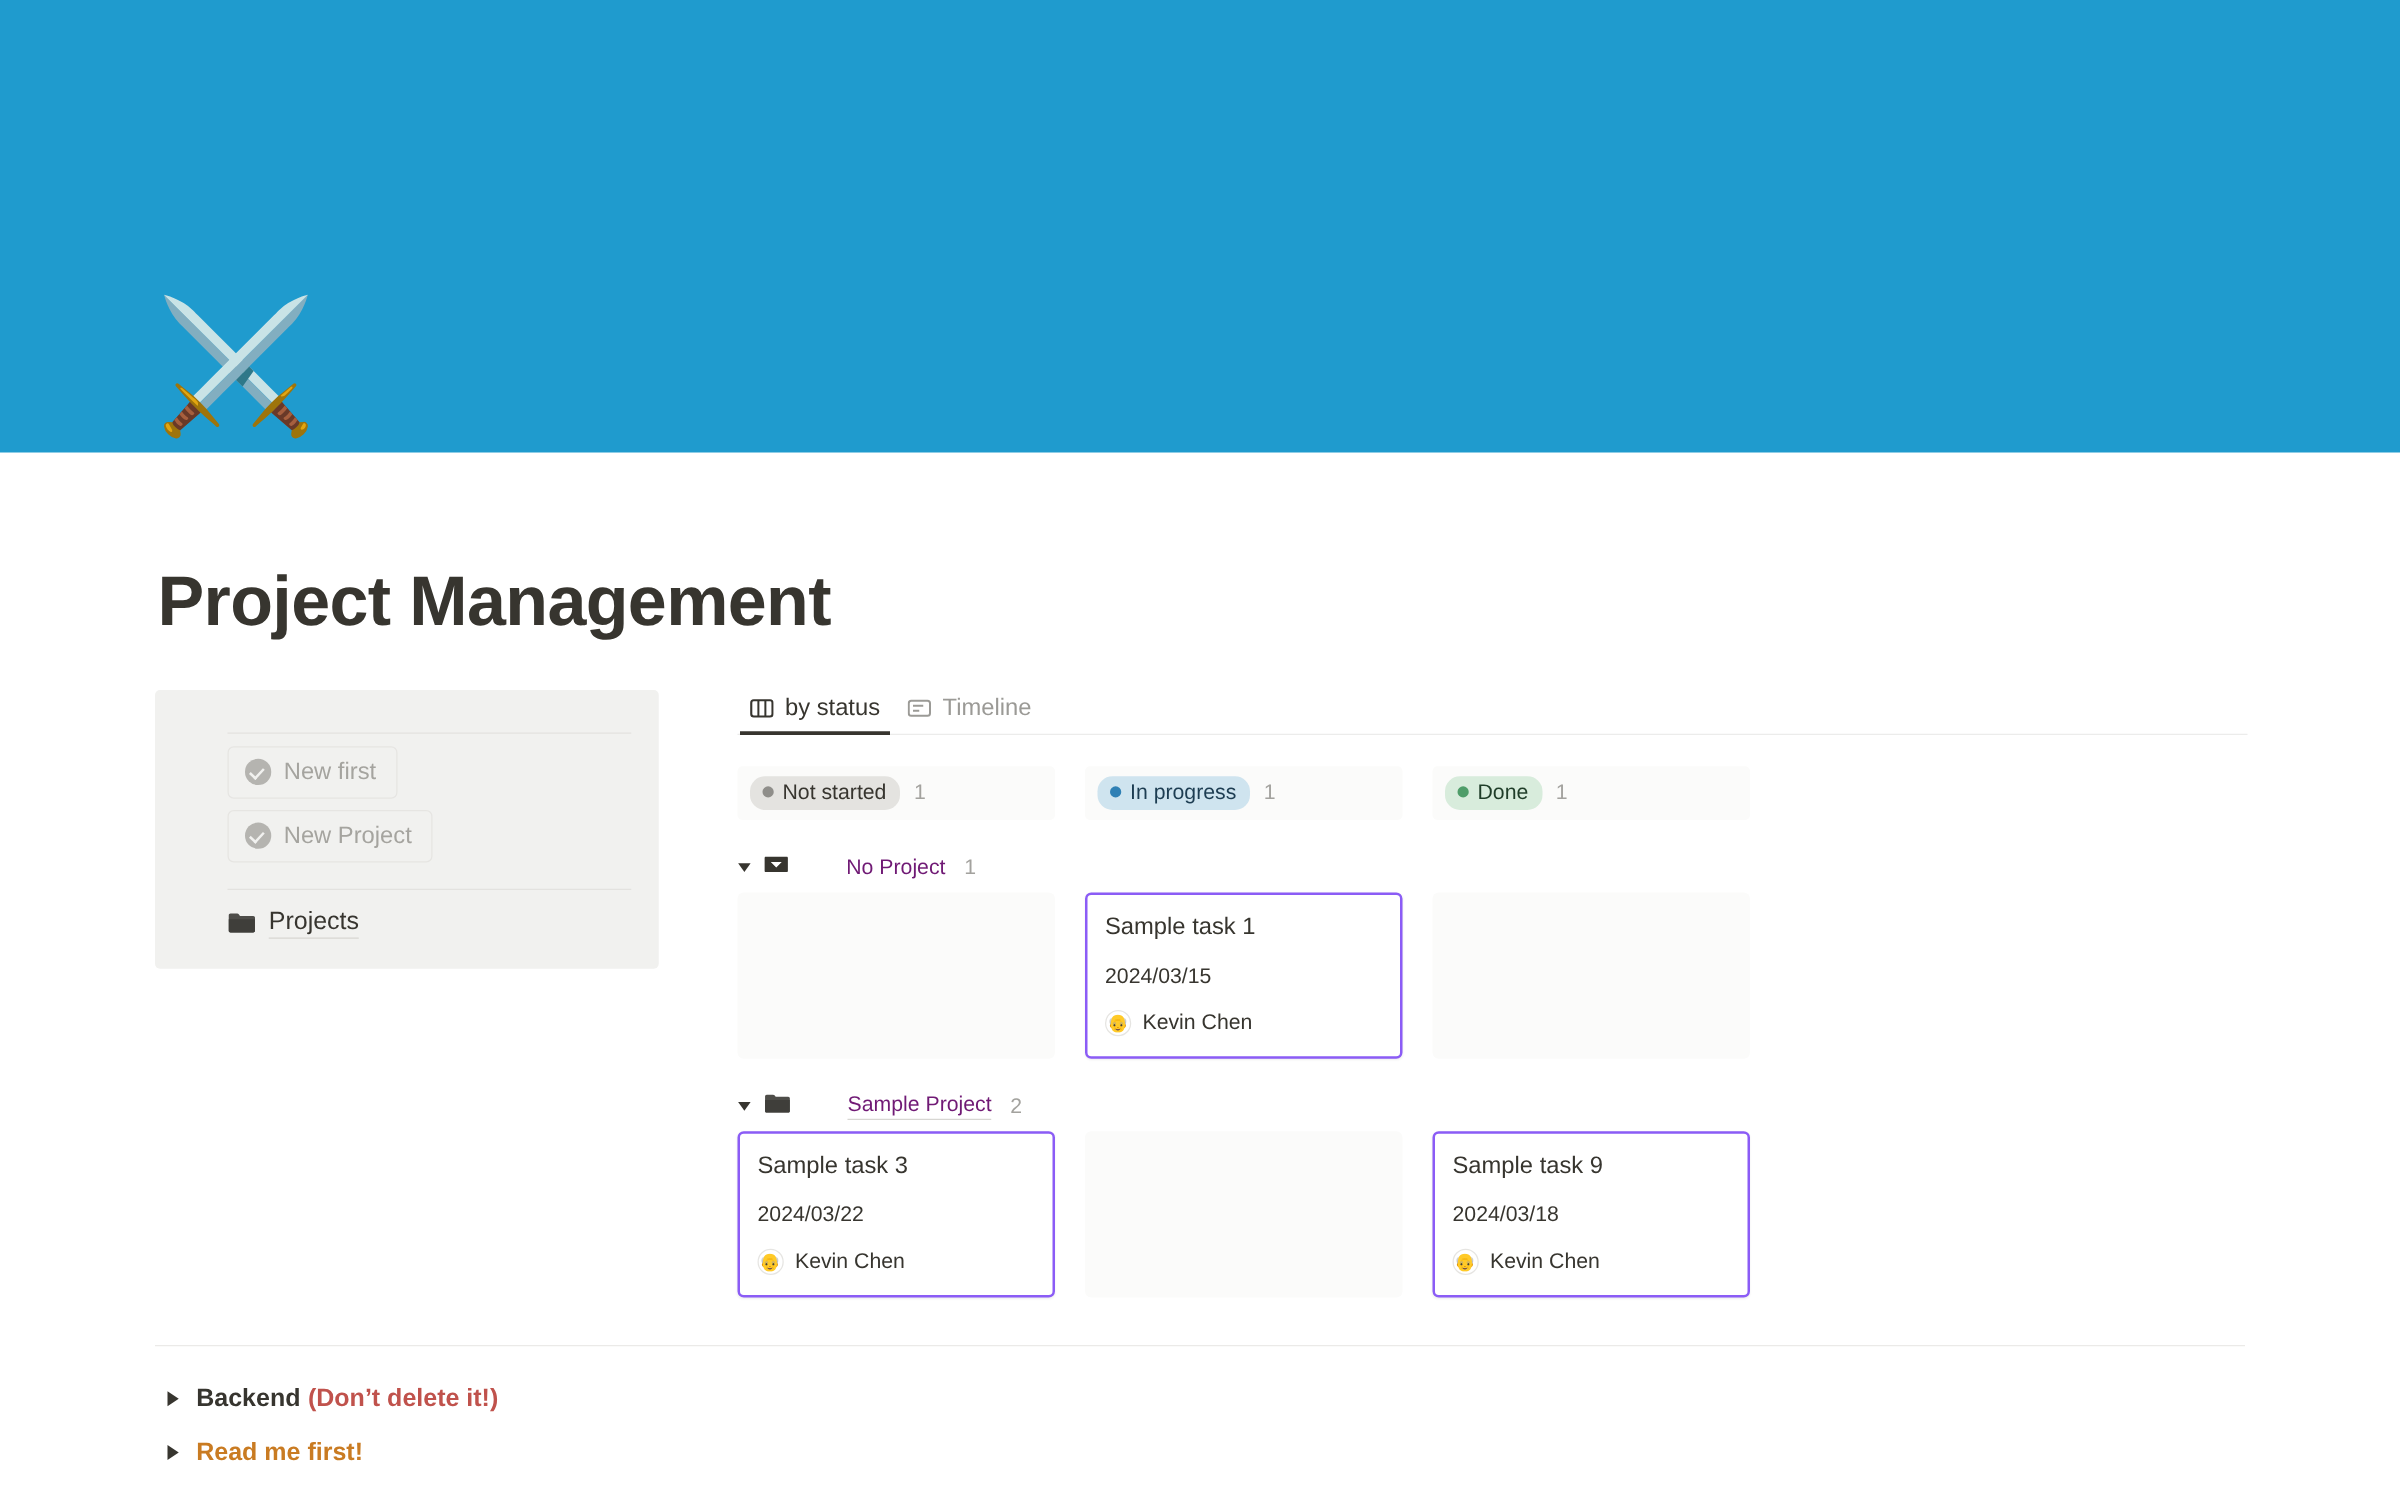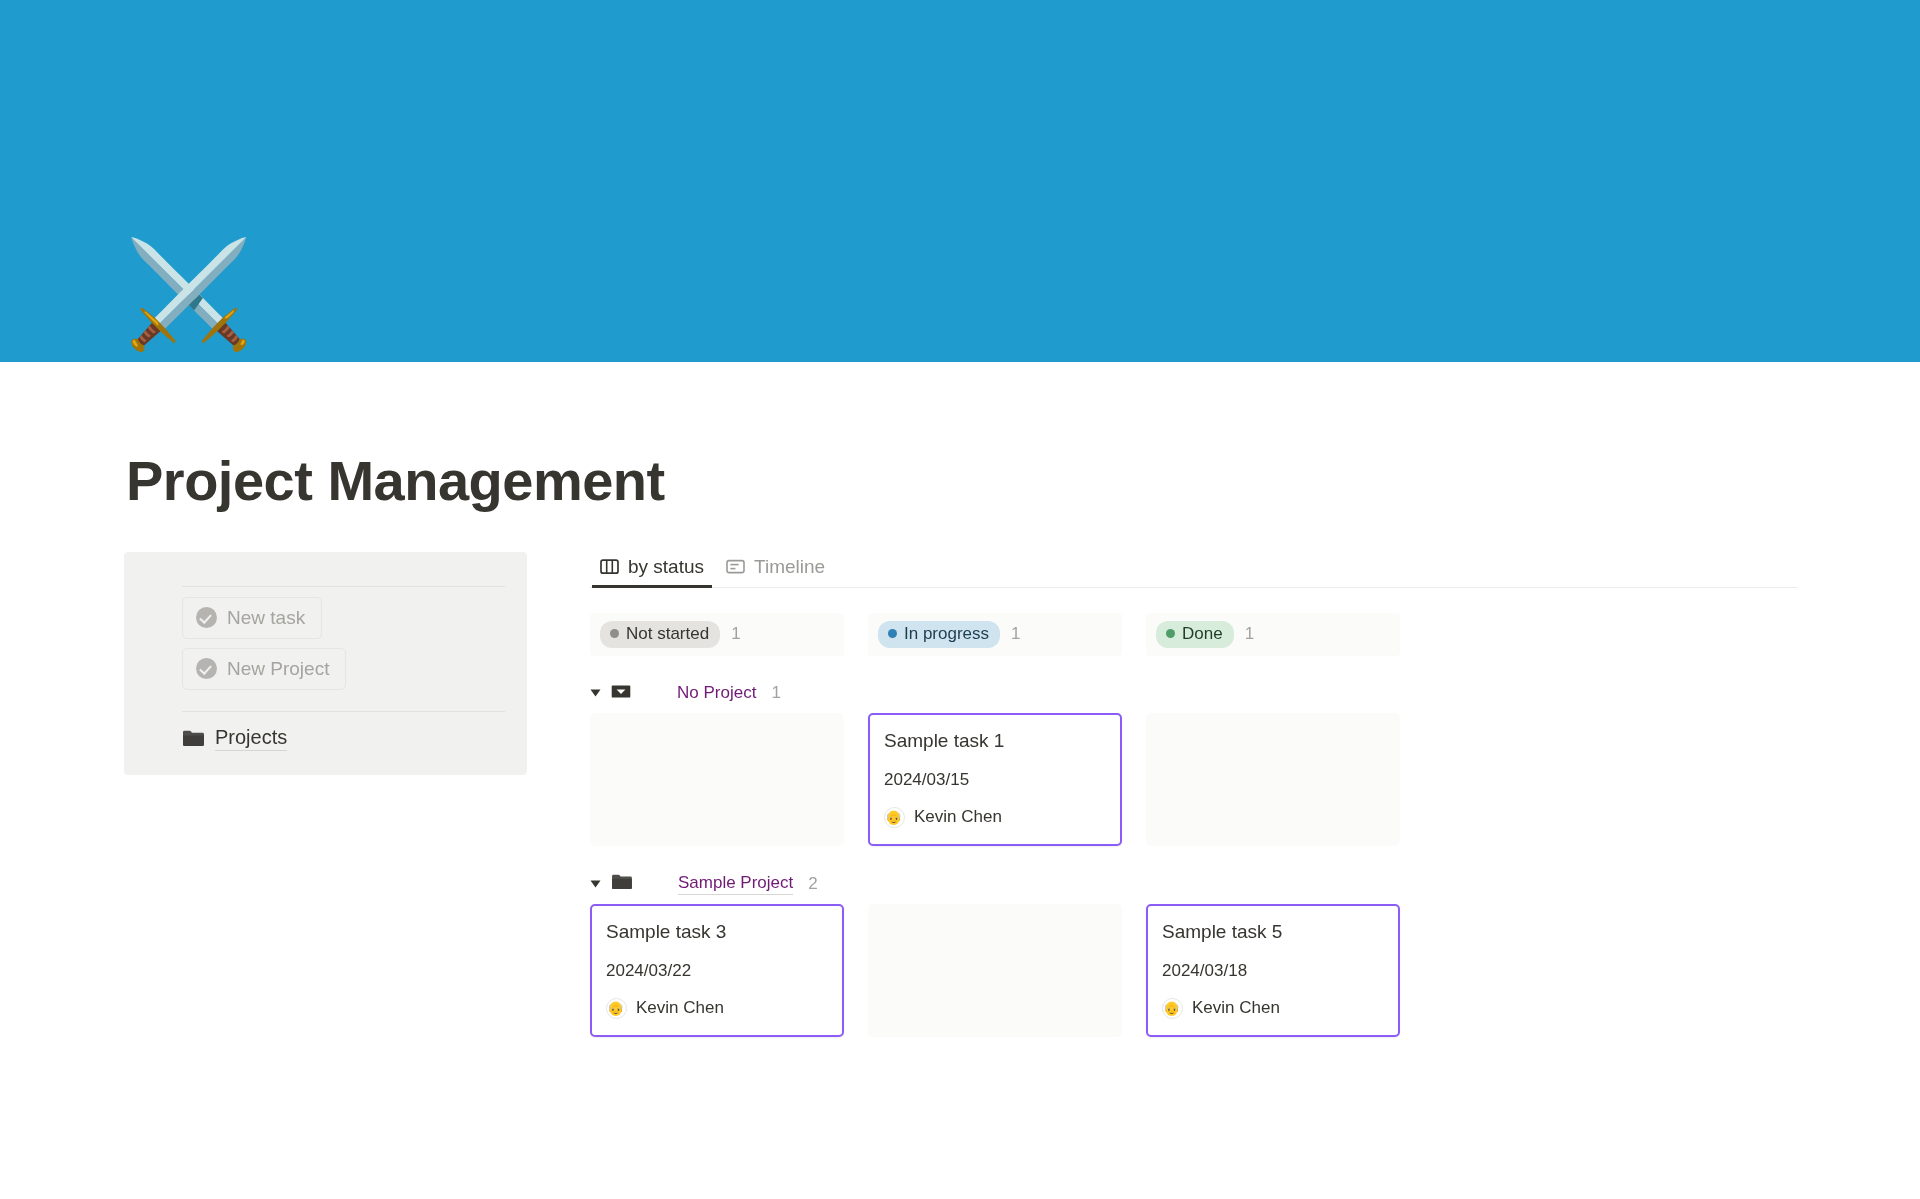--- a/index.html
+++ b/index.html
@@ -312,21 +312,21 @@
 
   <div class="columns">
 
     <div class="quick-panel">
 
       <div class="qp-divider"></div>
 
       <div class="qp-btns">
         <div class="qp-btn">
           <span class="check"></span>
-          <span class="lbl">New task</span>
+          <span class="lbl">New first</span>
         </div>
         <br>
         <div class="qp-btn">
           <span class="check"></span>
           <span class="lbl">New Project</span>
         </div>
       </div>
 
       <div class="qp-divider" style="margin-top:12px;margin-bottom:14px;"></div>
 
@@ -436,27 +436,38 @@
             <div class="card-date">2024/03/22</div>
             <div class="card-person">
               <span class="avatar">👴</span>
               <span class="person-name">Kevin Chen</span>
             </div>
           </div>
         </div>
         <div class="lane"></div>
         <div class="lane">
           <div class="card">
-            <div class="card-title">Sample task 5</div>
+            <div class="card-title">Sample task 9</div>
             <div class="card-date">2024/03/18</div>
             <div class="card-person">
               <span class="avatar">👴</span>
               <span class="person-name">Kevin Chen</span>
             </div>
           </div>
         </div>
       </div>
 
     </div>
   </div>
 
+  <div class="footer">
+    <div class="toggle-row">
+      <span class="tri-right"></span>
+      <span class="toggle-text t-dark">Backend</span>
+      <span class="toggle-text t-red" style="margin-left:-8px;"> (Don’t delete it!)</span>
+    </div>
+    <div class="toggle-row">
+      <span class="tri-right"></span>
+      <span class="toggle-text t-orange">Read me first!</span>
+    </div>
+  </div>
 
 </div>
 
 </body></html>

